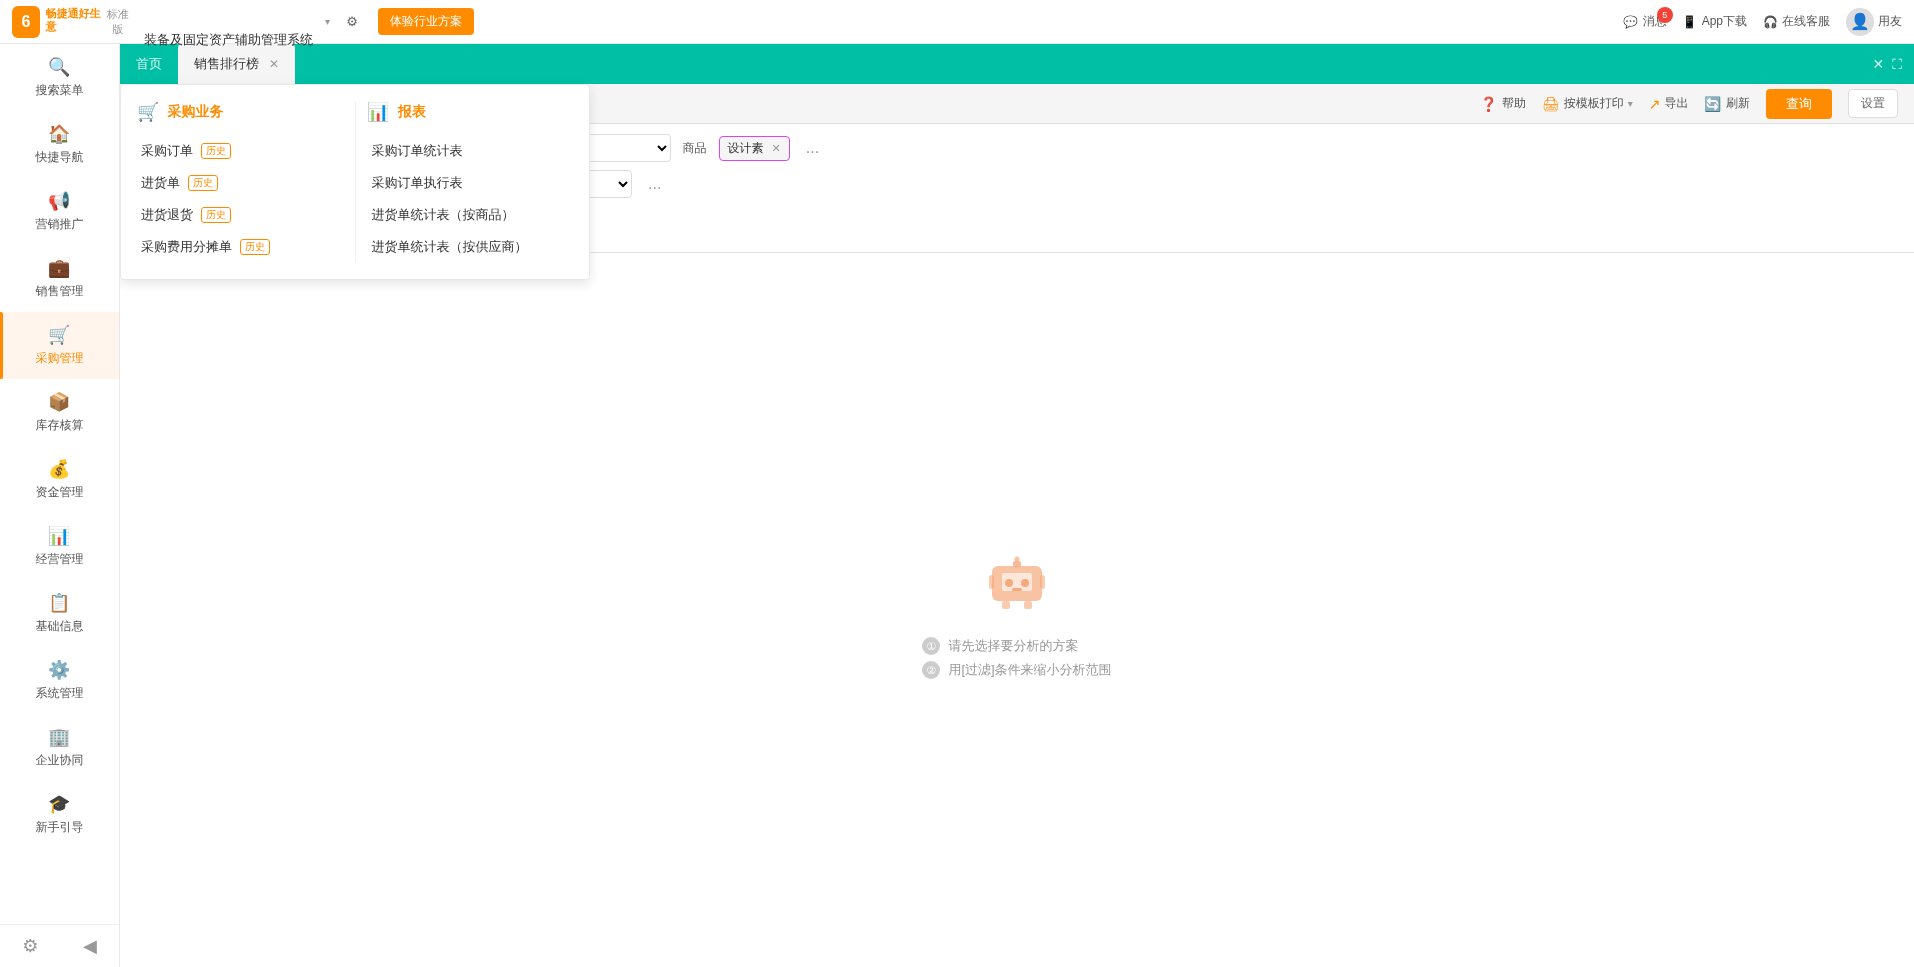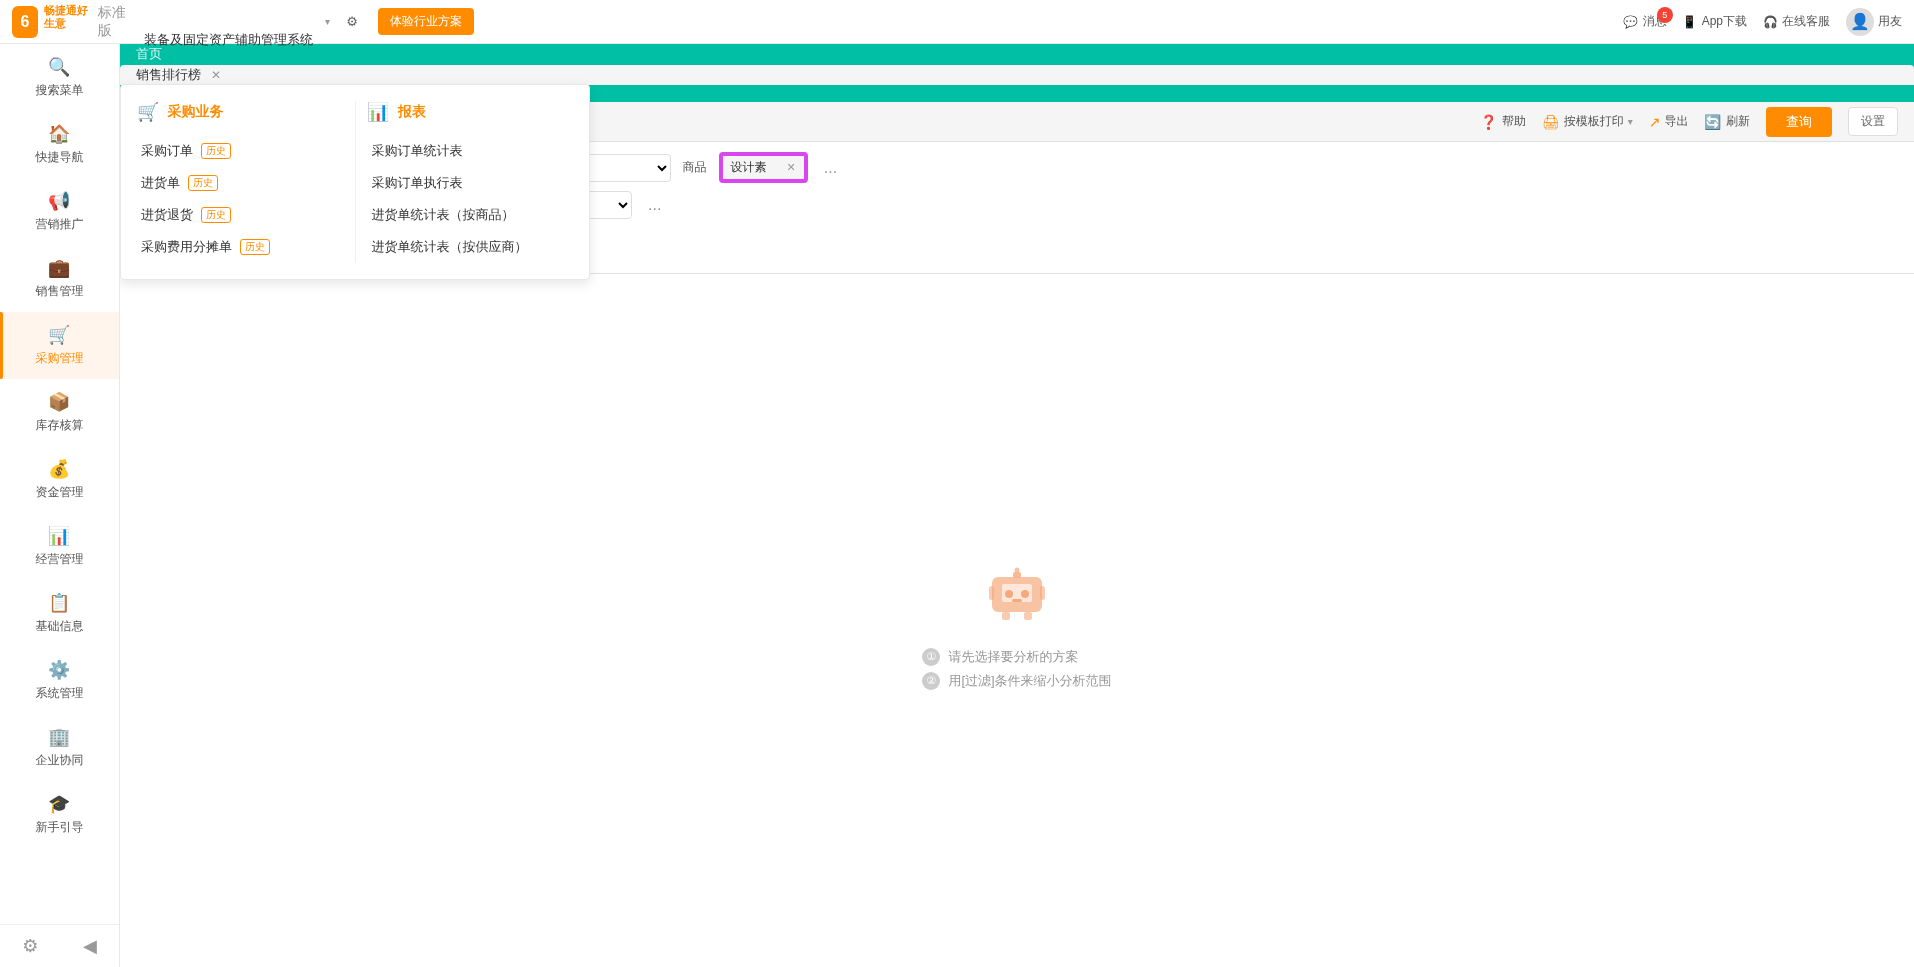--- a/index.html
+++ b/index.html
@@ -38,22 +38,23 @@
       display: flex;
       flex-direction: row;
     }
     .logo-main {
       font-size: 11px;
       color: #ff8c00;
       font-weight: bold;
       line-height: 1.2;
     }
     .logo-sub {
-      font-size: 14px;
+      font-size: 11px;
       color: #999;
+      text-align: center;
     }
     .system-title {
       font-size: 13px;
       color: #333;
       margin-left: 4px;
       margin-top: 36px;
     }
     .dropdown-arrow {
       color: #999;
       margin-left: 4px;
@@ -193,23 +194,23 @@
       display: flex;
       flex-direction: column;
       overflow: hidden;
       position: relative;
     }
 
     
     .tab-bar {
       background: #00bfa5;
       display: flex;
-      height: 58px;
+      align-items: center;
+      height: 40px;
       padding: 0 0;
-      flex-direction: column;
     }
     .tab-item {
       height: 40px;
       display: flex;
       align-items: center;
       padding: 0 16px;
       cursor: pointer;
       font-size: 13px;
       color: rgba(255,255,255,0.85);
       gap: 6px;
@@ -301,23 +302,23 @@
       padding: 4px 8px;
       font-size: 12px;
       height: 28px;
       min-width: 120px;
       background: #fff;
       cursor: pointer;
     }
     .filter-tag {
       display: flex;
       align-items: center;
-      gap: 20px;
+      gap: 8px;
       background: #f5f5f5;
-      border: 4px solid #d946ef;
+      border: 1px solid #d946ef;
       border-radius: 4px;
       padding: 3px 8px;
       font-size: 12px;
     }
     .filter-tag-close { cursor: pointer; color: #999; font-size: 11px; }
     .date-range {
       display: flex;
       align-items: center;
       gap: 4px;
       font-size: 12px;

